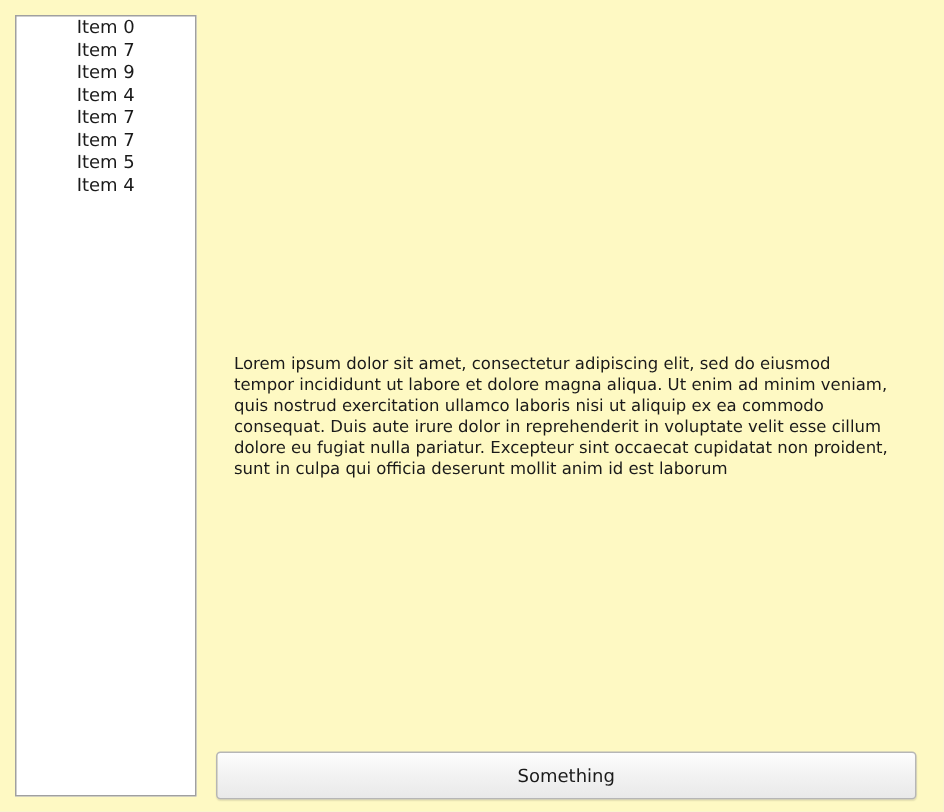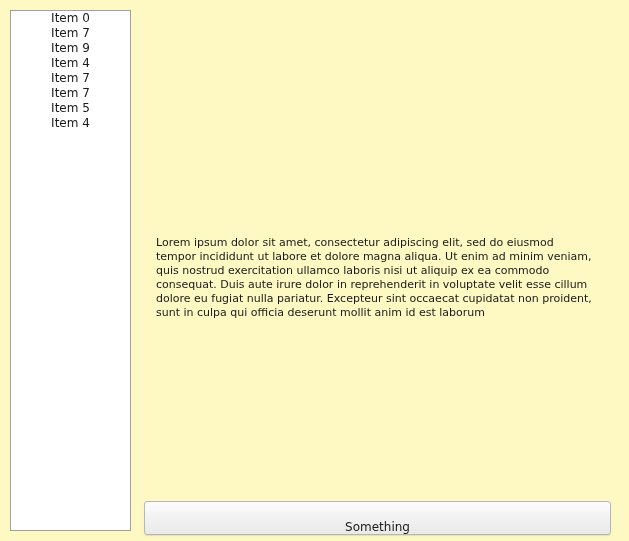--- a/index.html
+++ b/index.html
@@ -49,32 +49,32 @@
     margin: 12px;
     font-size: 11px;
     line-height: 14px;
     color: #1a1a1a;
   }
   .push-button {
     position: absolute;
     left: 144px;
     top: 501px;
     width: 467px;
-    height: 14px;
+    height: 32px;
     box-sizing: border-box;
     border: 1px solid #b6b6b6;
     border-radius: 3px;
     background: linear-gradient(to bottom, #fdfdfd 0%, #f3f3f3 45%, #e9e9e9 100%);
     box-shadow: 0 1px 1px rgba(0,0,0,0.10);
     font-family: "DejaVu Sans", sans-serif;
     font-size: 12px;
     color: #1a1a1a;
     text-align: center;
     line-height: 18px;
-    padding: 16px;
+    padding: 0;
     cursor: default;
   }
 </style>
 </head>
 <body>
 
 <div class="app">
 
   <div class="listbox" role="listbox">
     <div class="list-item">Item 0</div>

